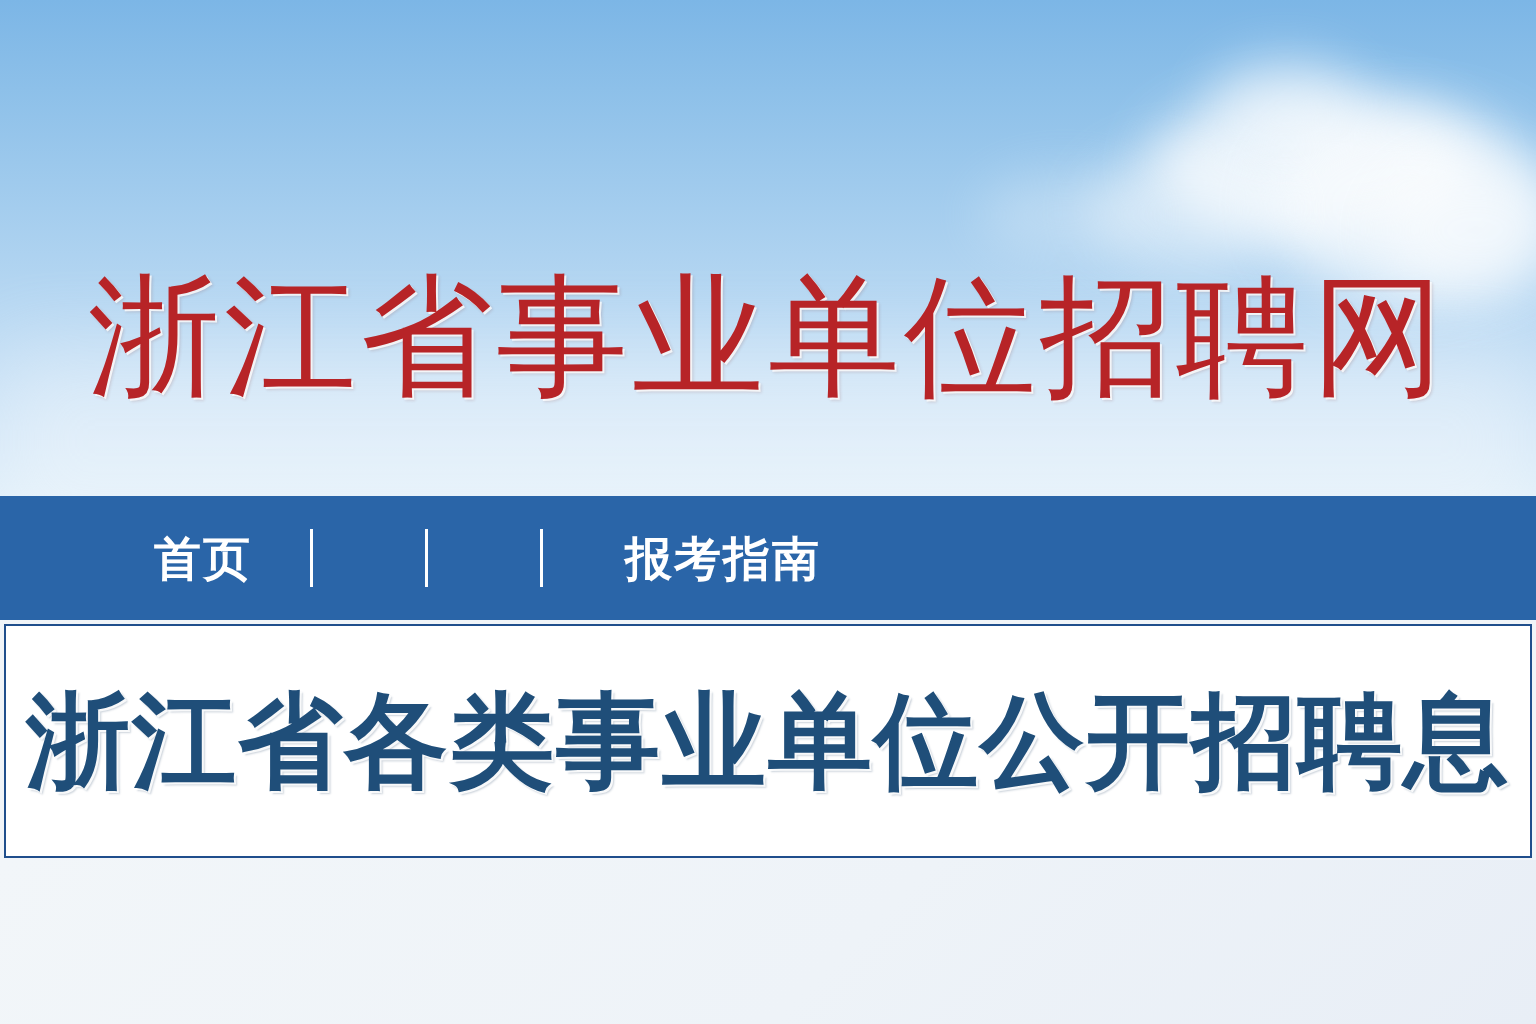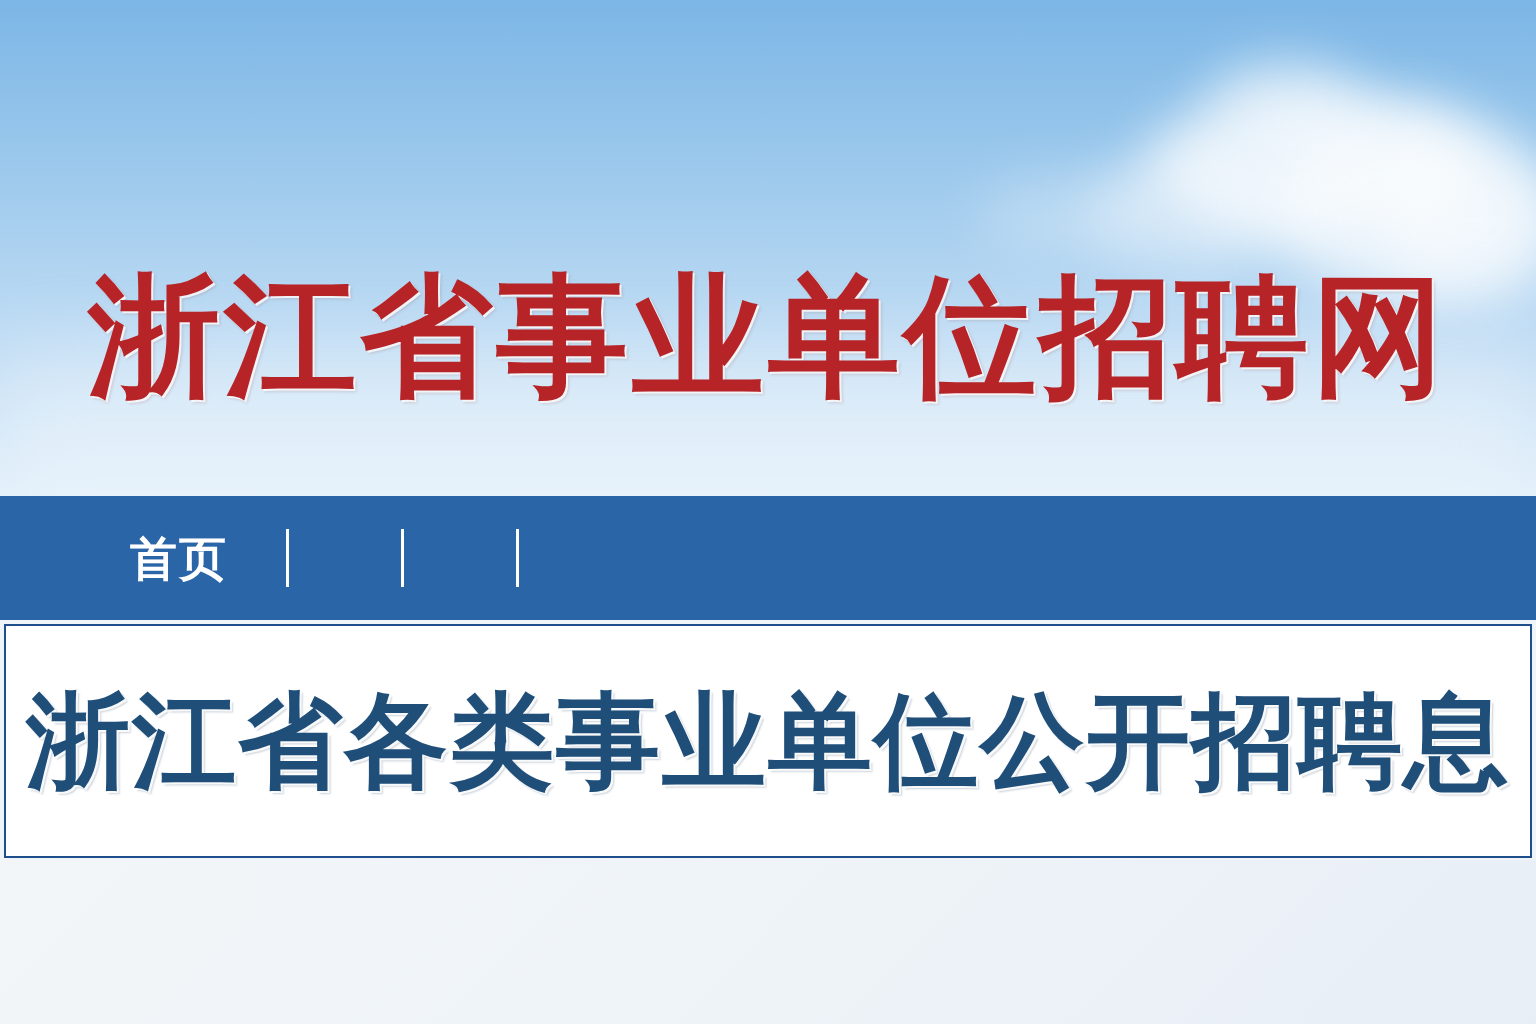--- a/index.html
+++ b/index.html
@@ -65,21 +65,21 @@
 
   
   #site-title {
     position: absolute;
     left: 0;
     top: 262px;
     width: 1536px;
     text-align: center;
     font-size: 132px;
     line-height: 150px;
-    font-weight: 700;
+    font-weight: 400;
     letter-spacing: 4px;
     color: #b72427;
     white-space: nowrap;
     text-shadow: 2px 2px 0 rgba(255,255,255,.80),
                  3px 3px 3px rgba(120,40,30,.16);
   }
 
   
   #navbar {
     position: absolute;
@@ -96,20 +96,21 @@
   }
   .nav-item {
     color: #ffffff;
     font-size: 47px;
     font-weight: 700;
     letter-spacing: 2px;
     line-height: 1;
     white-space: nowrap;
     padding: 6px 2px;
     cursor: pointer;
+    margin-left: 24px;
   }
   .nav-sep {
     width: 3px;
     height: 58px;
     background: #ffffff;
     margin: 0 56px;
     flex: 0 0 auto;
   }
 
   
@@ -163,20 +164,21 @@
     <div class="haze"></div>
   </div>
 
   <div id="site-title">浙江省事业单位招聘网</div>
 
   <nav id="navbar">
     <div class="nav-item">首页</div>
     <div class="nav-sep"></div>
     <div class="nav-sep"></div>
     <div class="nav-sep"></div>
+    <div class="nav-item">报考指南</div>
   </nav>
 
   <div id="content-card">
     <div id="content-heading">浙江省各类事业单位公开招聘息</div>
   </div>
 
   <div id="page-body"></div>
 
 </div>
 

